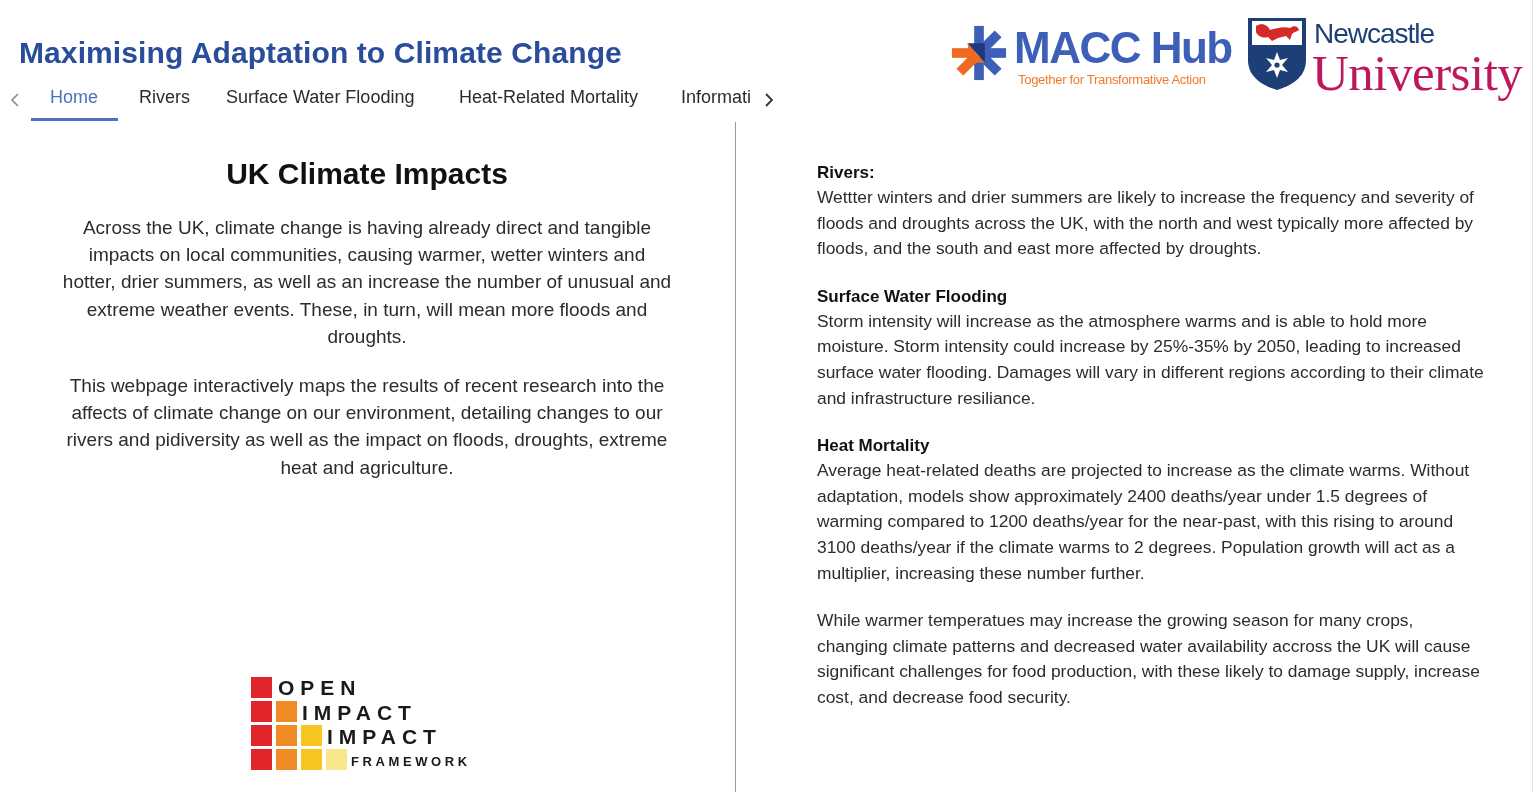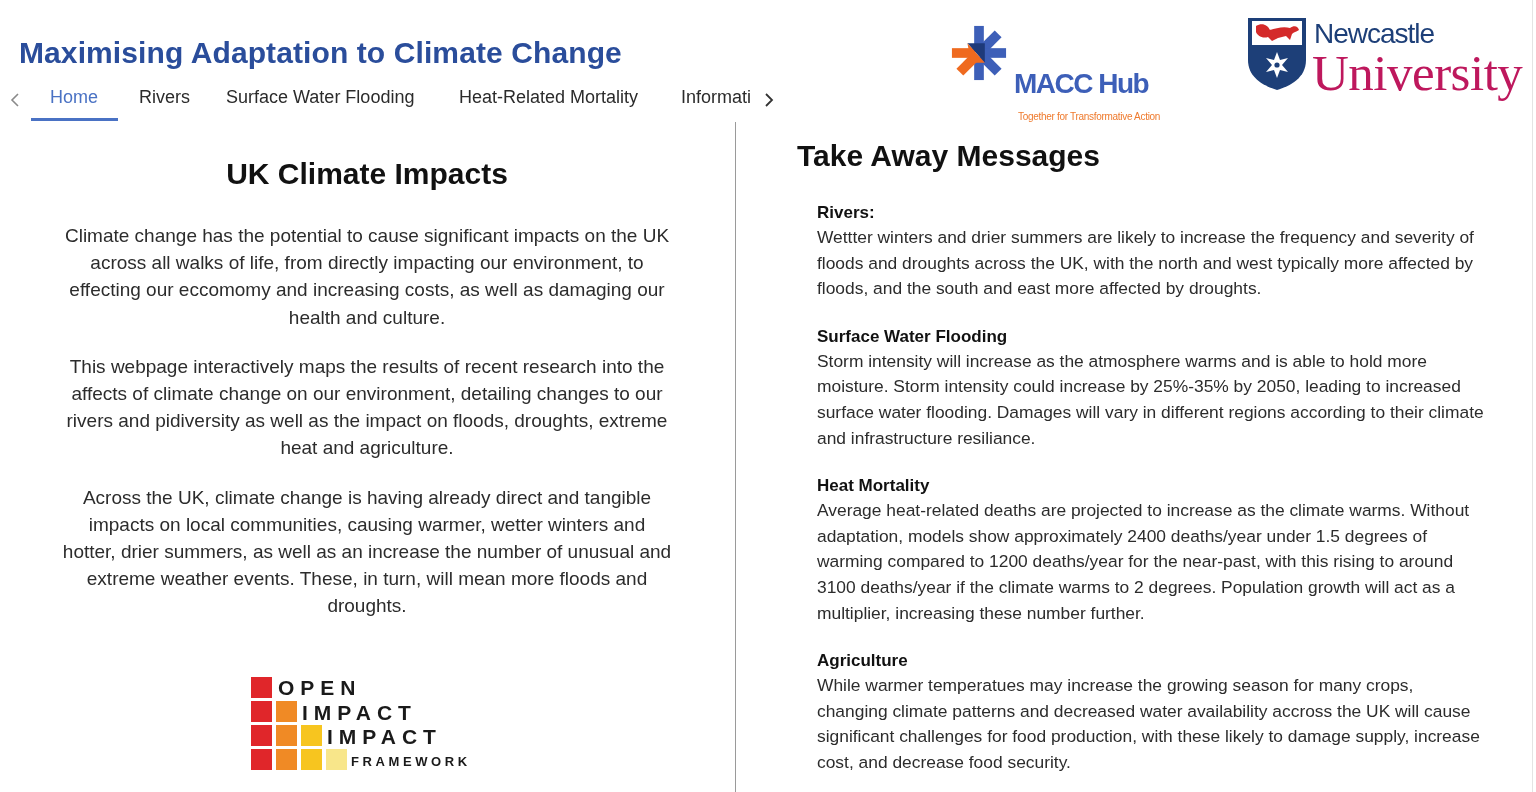--- a/index.html
+++ b/index.html
@@ -27,26 +27,26 @@
   .tab.active { color: #4a72c4; }
   .tab.active::after {
     content: ""; position: absolute; left: -19px; right: -20px; top: 31px;
     height: 3px; background: #4a72c4;
   }
   .tab.clip { overflow: hidden; width: 78px; }
 
   .logo-macc { position: absolute; left: 948px; top: 18px; width: 290px; height: 72px; }
   .macc-star { position: absolute; left: 2px; top: 6px; width: 58px; height: 58px; }
   .macc-text {
-    position: absolute; left: 66px; top: 8px; font-size: 28px; font-weight: 700;
-    color: #3d5fb8; letter-spacing: -1.5px; white-space: nowrap; line-height: 44px; margin-top: 36px;
+    position: absolute; left: 66px; top: 8px; font-size: 44px; font-weight: 700;
+    color: #3d5fb8; letter-spacing: -1.5px; white-space: nowrap; line-height: 44px;
   }
   .macc-tag {
-    position: absolute; left: 70px; top: 54px; font-size: 10px; color: #ef7a2d;
-    white-space: nowrap; letter-spacing: -0.3px; margin-top: 39px;
+    position: absolute; left: 70px; top: 54px; font-size: 13px; color: #ef7a2d;
+    white-space: nowrap; letter-spacing: -0.3px;
   }
 
   .logo-ncl { position: absolute; left: 1246px; top: 14px; width: 285px; height: 86px; }
   .ncl-shield { position: absolute; left: 0; top: 2px; width: 62px; height: 76px; }
   .ncl-line1 {
     position: absolute; left: 68px; top: -2px; font-size: 28px; font-weight: 400;
     color: #1d3f78; letter-spacing: -1px; white-space: nowrap; line-height: 44px;
   }
   .ncl-line2 {
     position: absolute; left: 66px; top: 34px; font-family: "Liberation Serif", "DejaVu Serif", serif;
@@ -124,53 +124,50 @@
   </svg>
   <div class="ncl-line1">Newcastle</div>
   <div class="ncl-line2">University</div>
 </div>
 
 <div class="col-divider"></div>
 <div class="right-edge"></div>
 
 <section class="left-col">
   <h1 class="left-title">UK Climate Impacts</h1>
-  <p class="left-para first">Climate change has the potential to cause significant impacts on the UK across all walks of life, from directly impacting our environment, to effecting our eccomomy and increasing costs, as well as damaging our health and culture.</p>
+  <p class="left-para">Across the UK, climate change is having already direct and tangible impacts on local communities, causing warmer, wetter winters and hotter, drier summers, as well as an increase the number of unusual and extreme weather events. These, in turn, will mean more floods and droughts.</p>
   <p class="left-para">This webpage interactively maps the results of recent research into the affects of climate change on our environment, detailing changes to our rivers and pidiversity as well as the impact on floods, droughts, extreme heat and agriculture.</p>
-  <p class="left-para">Across the UK, climate change is having already direct and tangible impacts on local communities, causing warmer, wetter winters and hotter, drier summers, as well as an increase the number of unusual and extreme weather events. These, in turn, will mean more floods and droughts.</p>
 </section>
 
 <div class="ocif">
   <div class="sq" style="left:0;top:0;background:#e0262a"></div>
   <div class="sq" style="left:0;top:24px;background:#e0262a"></div>
   <div class="sq" style="left:0;top:48px;background:#e0262a"></div>
   <div class="sq" style="left:0;top:72px;background:#e0262a"></div>
   <div class="sq" style="left:25px;top:24px;background:#f08a25"></div>
   <div class="sq" style="left:25px;top:48px;background:#f08a25"></div>
   <div class="sq" style="left:25px;top:72px;background:#f08a25"></div>
   <div class="sq" style="left:50px;top:48px;background:#f7c51f"></div>
   <div class="sq" style="left:50px;top:72px;background:#f7c51f"></div>
   <div class="sq" style="left:75px;top:72px;background:#f8e68a"></div>
   <div class="word" style="left:27px;top:0;font-size:21px;line-height:22px">OPEN</div>
   <div class="word" style="left:51px;top:25px;font-size:21px;line-height:22px">IMPACT</div>
   <div class="word" style="left:76px;top:49px;font-size:21px;line-height:22px">IMPACT</div>
   <div class="word" style="left:100px;top:78px;font-size:13px;line-height:14px;letter-spacing:3.6px">FRAMEWORK</div>
 </div>
 
 <section class="right-col">
-  <h2 class="right-title">Take Away Messages</h2>
   <div class="msg first">
     <div class="msg-head">Rivers:</div>
     <div class="msg-body">Wettter winters and drier summers are likely to increase the frequency and severity of floods and droughts across the UK, with the north and west typically more affected by floods, and the south and east more affected by droughts.</div>
   </div>
   <div class="msg">
     <div class="msg-head">Surface Water Flooding</div>
     <div class="msg-body">Storm intensity will increase as the atmosphere warms and is able to hold more moisture. Storm intensity could increase by 25%-35% by 2050, leading to increased surface water flooding. Damages will vary in different regions according to their climate and infrastructure resiliance.</div>
   </div>
   <div class="msg">
     <div class="msg-head">Heat Mortality</div>
     <div class="msg-body">Average heat-related deaths are projected to increase as the climate warms. Without adaptation, models show approximately 2400 deaths/year under 1.5 degrees of warming compared to 1200 deaths/year for the near-past, with this rising to around 3100 deaths/year if the climate warms to 2 degrees. Population growth will act as a multiplier, increasing these number further.</div>
   </div>
   <div class="msg">
-    <div class="msg-head">Agriculture</div>
     <div class="msg-body">While warmer temperatues may increase the growing season for many crops, changing climate patterns and decreased water availability accross the UK will cause significant challenges for food production, with these likely to damage supply, increase cost, and decrease food security.</div>
   </div>
 </section>
 
 </body></html>

